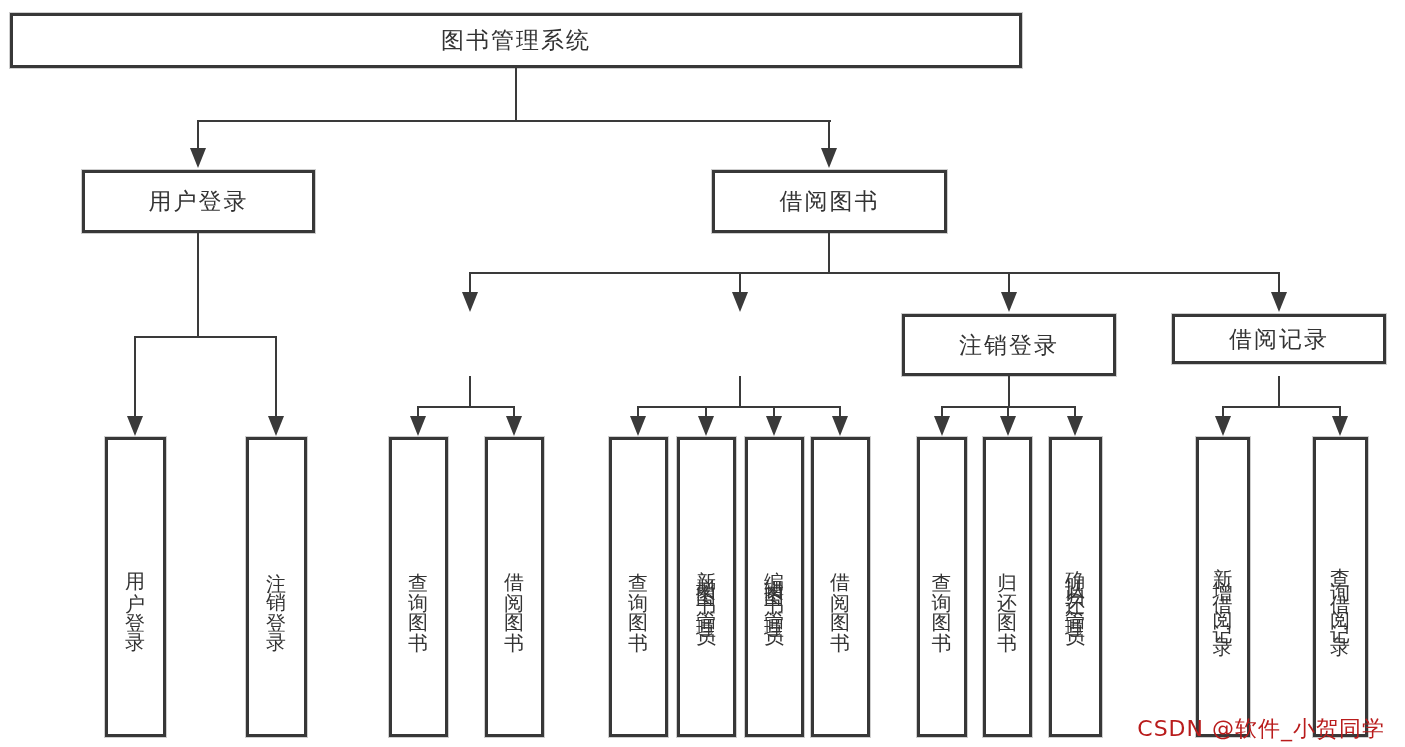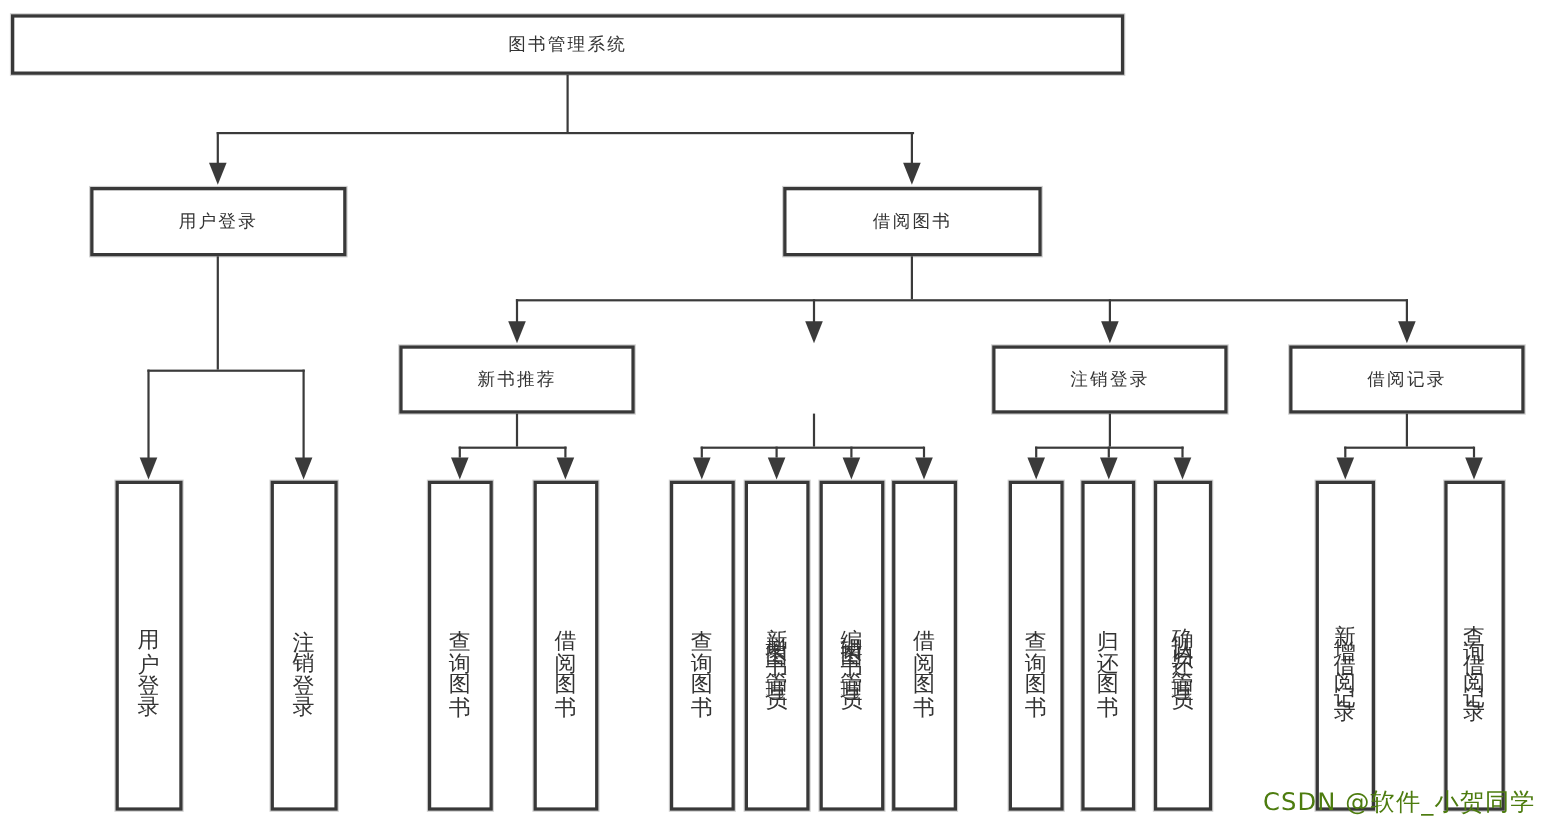--- a/index.html
+++ b/index.html
@@ -7,21 +7,21 @@
     position:relative;width:1405px;height:747px;background:#ffffff;
     font-family:"DejaVu Sans","Liberation Sans",sans-serif;color:#333333;
     overflow:hidden;
   }
   
   .box{
     position:absolute;box-sizing:border-box;background:#ffffff;
     border:3px solid #383838;box-shadow:0 0 0 1px #cfcfcf;
     display:flex;align-items:center;justify-content:center;
   }
-  .hbox .lbl{font-size:16px;letter-spacing:2px;white-space:nowrap;}
+  .hbox .lbl{font-size:23px;letter-spacing:2px;white-space:nowrap;}
   .vbox .lbl{
     writing-mode:vertical-rl;font-size:20px;line-height:1;white-space:nowrap;
   }
   .ls4 .lbl{letter-spacing:20px;margin-bottom:-20px;}
   .ls6 .lbl{letter-spacing:14px;margin-bottom:-14px;}
   .ls9 .lbl{letter-spacing:8px;margin-bottom:-8px;}
   
   .hline,.vline{position:absolute;background:#3a3a3a;}
   .hline{height:2px;}
   .vline{width:2px;}
@@ -30,61 +30,58 @@
     border-left:8px solid transparent;border-right:8px solid transparent;
     border-top:20px solid #3a3a3a;
   }
   
   #root {left:10px;   top:13px;  width:1012px;height:55px;}
   #l2a  {left:82px;   top:170px; width:233px; height:63px;}
   #l2b  {left:712px;  top:170px; width:235px; height:63px;}
   #l3a  {left:363px;  top:314px; width:214px; height:62px;}
   #l3b  {left:633px;  top:314px; width:214px; height:62px;}
   #l3c  {left:902px;  top:314px; width:214px; height:62px;}
-  #l3d  {left:1172px; top:314px; width:214px; height:62px;}
+  #l3d  {left:1172px; top:314px; width:214px; height:50px;}
   
   .vbox{top:437px;height:300px;}
   #g1b1{left:105px; width:61px;}
   #g1b2{left:246px; width:61px;}
   #g2b1{left:389px; width:59px;}
   #g2b2{left:485px; width:59px;}
   #g3b1{left:609px; width:59px;}
   #g3b2{left:677px; width:59px;}
   #g3b3{left:745px; width:59px;}
   #g3b4{left:811px; width:59px;}
   #g4b1{left:917px; width:50px;}
   #g4b2{left:983px; width:49px;}
   #g4b3{left:1049px;width:53px;}
   #g5b1{left:1196px;width:54px;}
   #g5b2{left:1313px;width:55px;}
   
   .watermark{
-    position:absolute;right:9px;top:714px;font-size:22px;color:#4d7c0f;
+    position:absolute;right:20px;top:714px;font-size:22px;color:#b91c1c;
     letter-spacing:1px;white-space:nowrap;z-index:5;
   }
 </style>
 </head>
 <body>
 
 <div class="canvas">
 
   <div class="box hbox" id="root">
     <span class="lbl">图书管理系统</span>
   </div>
 
   <div class="box hbox" id="l2a">
     <span class="lbl">用户登录</span>
   </div>
   <div class="box hbox" id="l2b">
     <span class="lbl">借阅图书</span>
   </div>
 
-  <div class="box hbox" id="l3a">
-    <span class="lbl">新书推荐</span>
-  </div>
   <div class="box hbox" id="l3c">
     <span class="lbl">注销登录</span>
   </div>
   <div class="box hbox" id="l3d">
     <span class="lbl">借阅记录</span>
   </div>
 
   <div class="box vbox ls4" id="g1b1">
     <span class="lbl">用户登录</span>
   </div>

